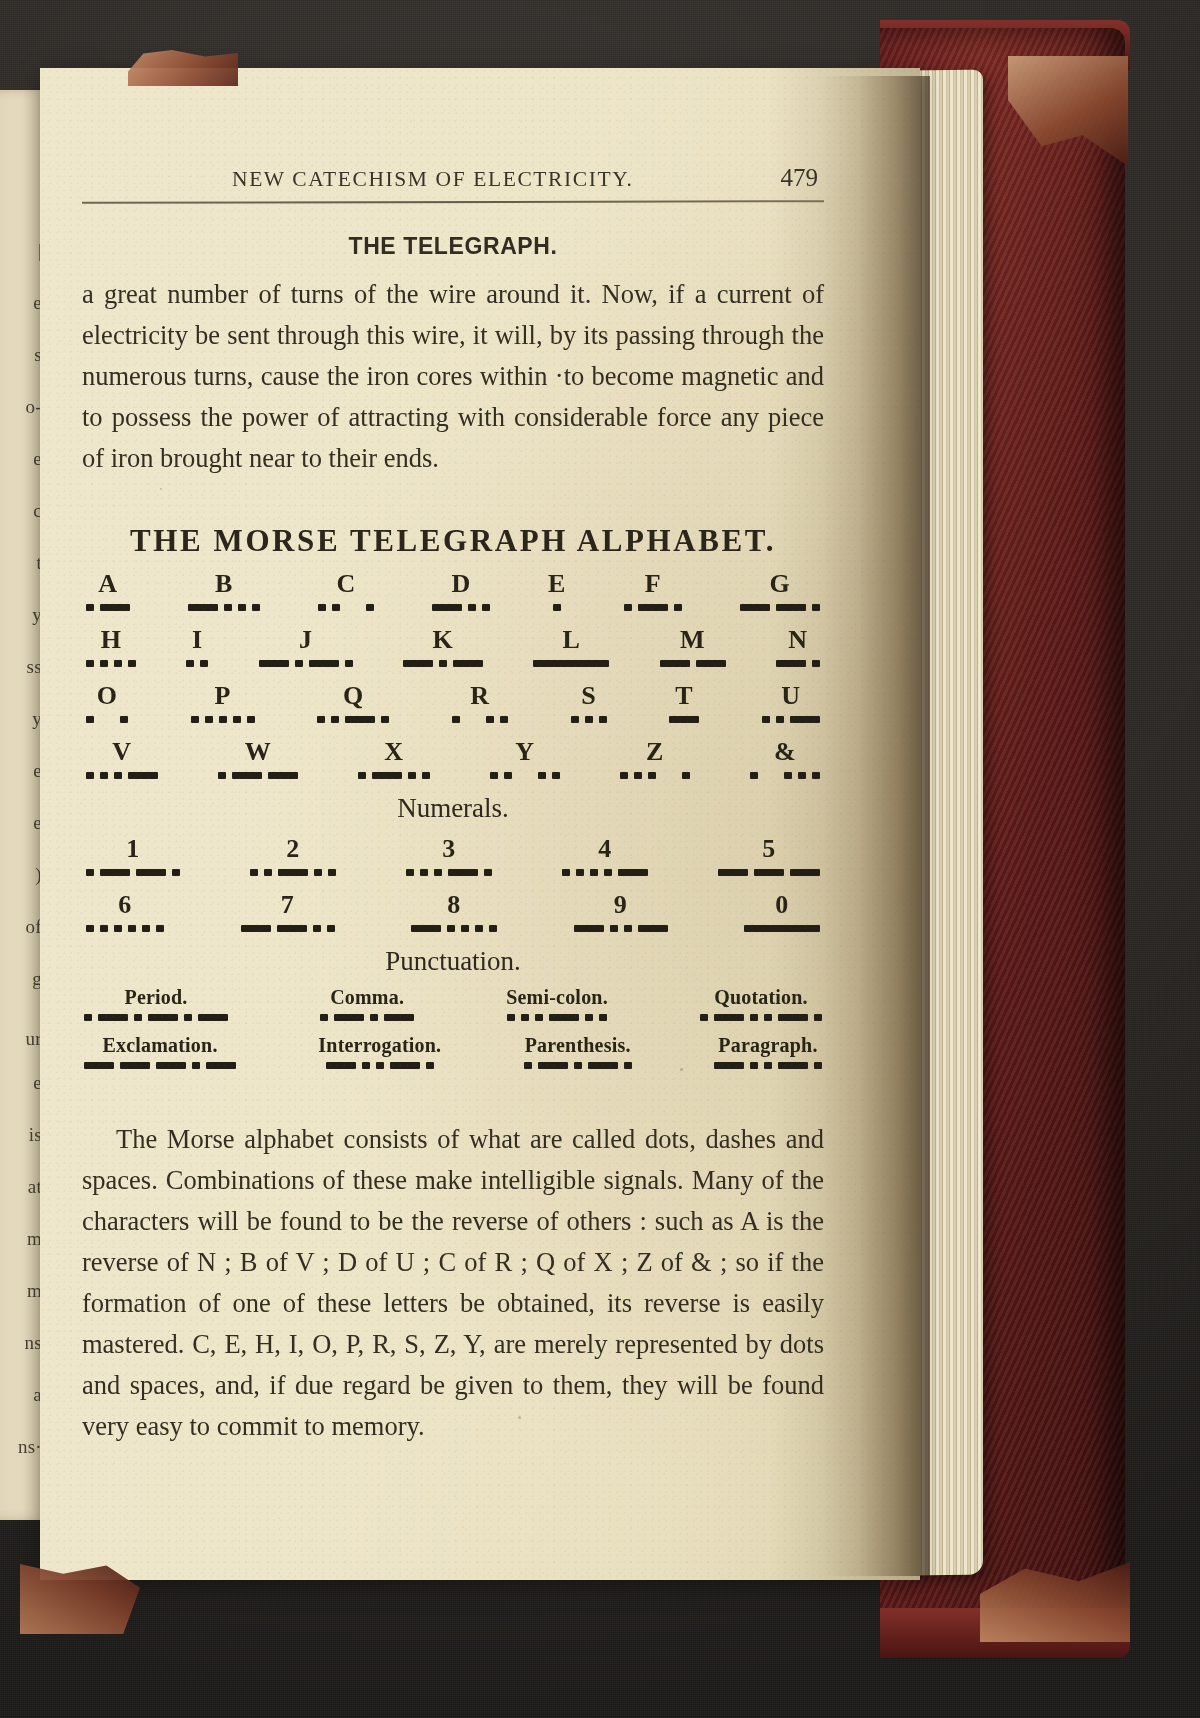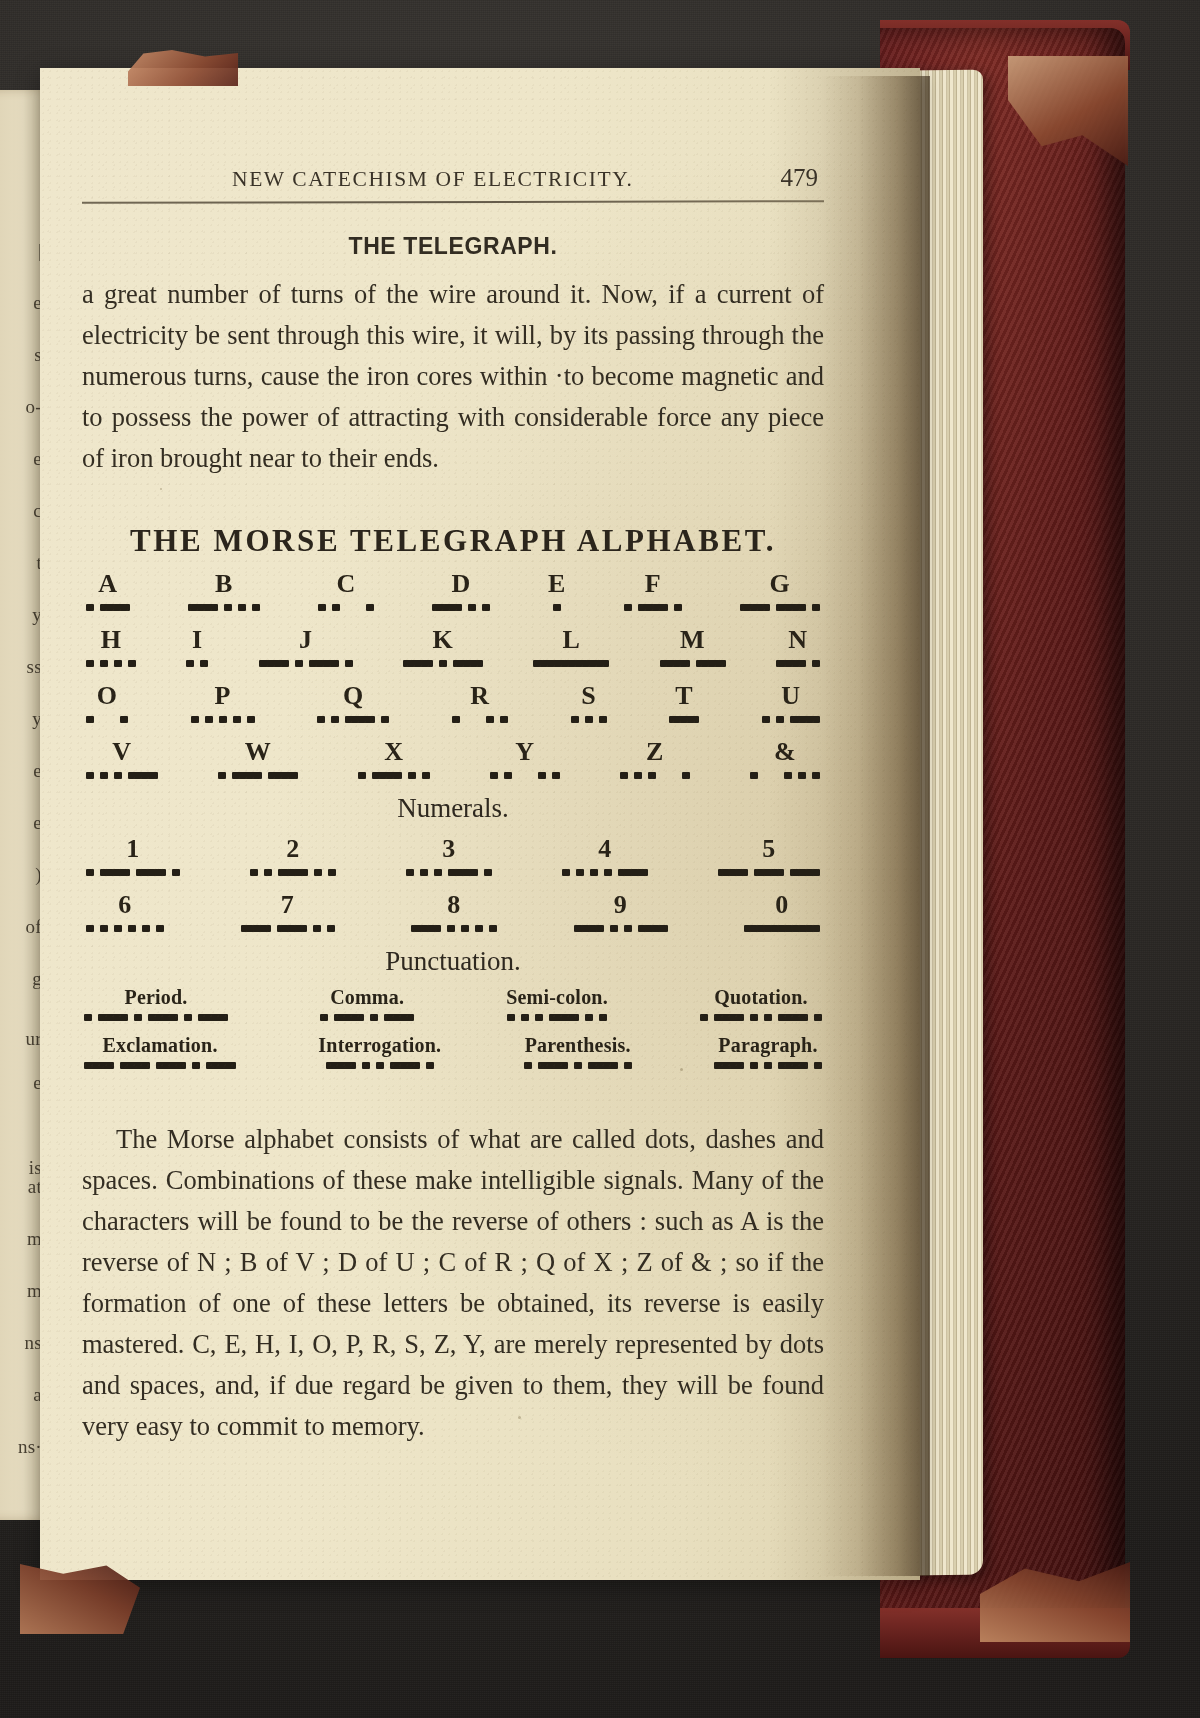--- a/index.html
+++ b/index.html
@@ -288,21 +288,21 @@
         <span class="frag" style="top: 514px;">y</span>
         <span class="frag" style="top: 566px;">ss</span>
         <span class="frag" style="top: 618px;">y</span>
         <span class="frag" style="top: 670px;">e</span>
         <span class="frag" style="top: 722px;">e</span>
         <span class="frag" style="top: 774px;">)</span>
         <span class="frag" style="top: 826px;">of</span>
         <span class="frag" style="top: 878px;">g</span>
         <span class="frag" style="top: 938px;">ur</span>
         <span class="frag" style="top: 982px;">e</span>
-        <span class="frag" style="top: 1034px; margin-top: 33px;">is</span>
+        <span class="frag" style="top: 1034px;">is</span>
         <span class="frag" style="top: 1086px;">at</span>
         <span class="frag" style="top: 1138px;">m</span>
         <span class="frag" style="top: 1190px;">m</span>
         <span class="frag" style="top: 1242px;">ns</span>
         <span class="frag" style="top: 1294px;">a</span>
         <span class="frag" style="top: 1346px;">ns·</span>
       </div>
 
     <div id="page">
       <div class="page-curve"></div>

